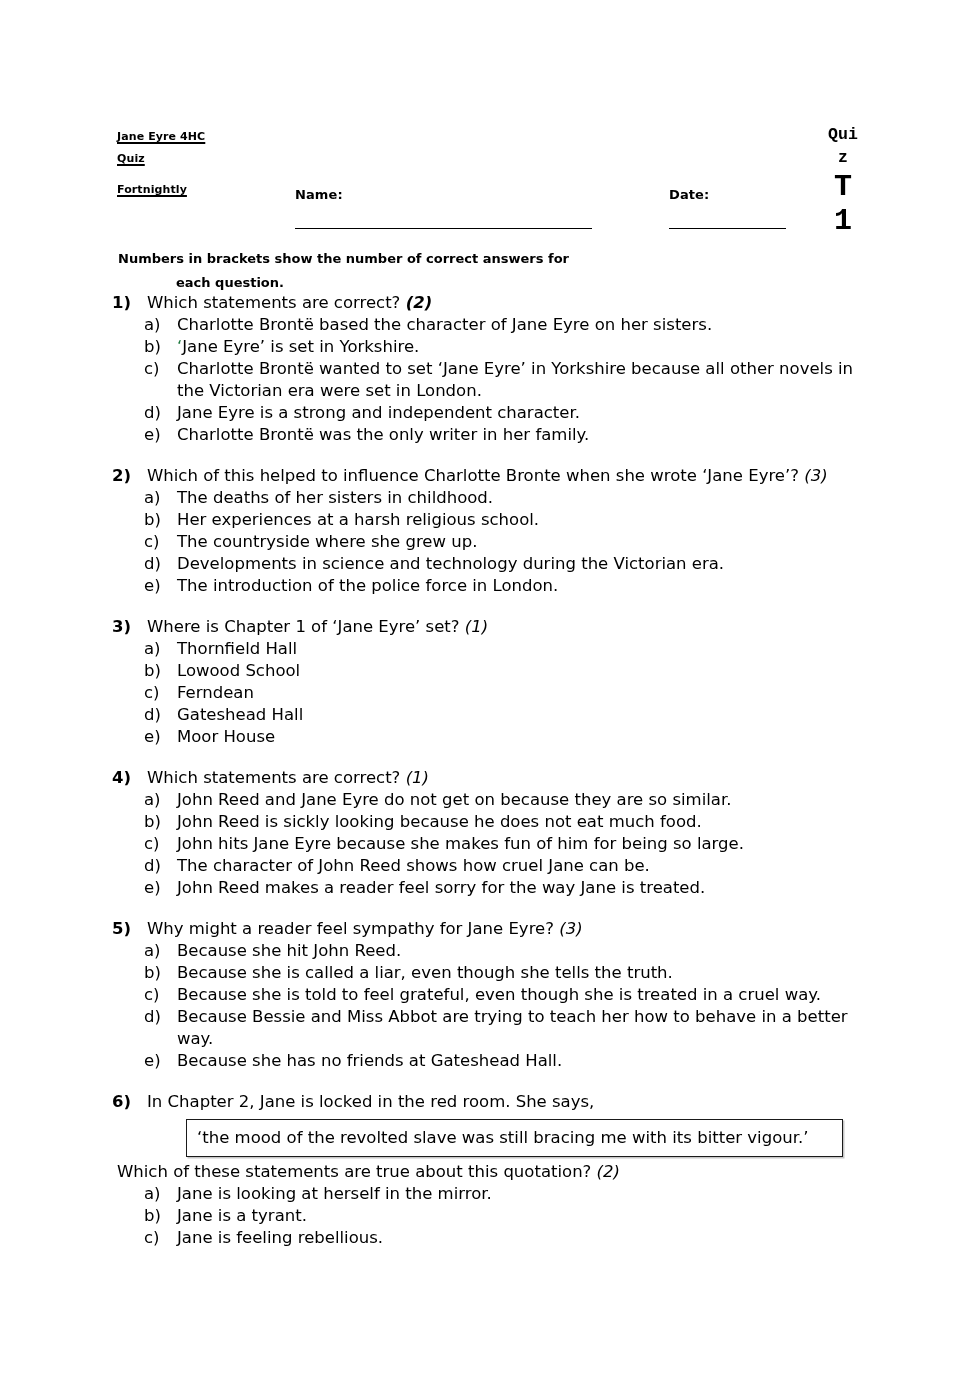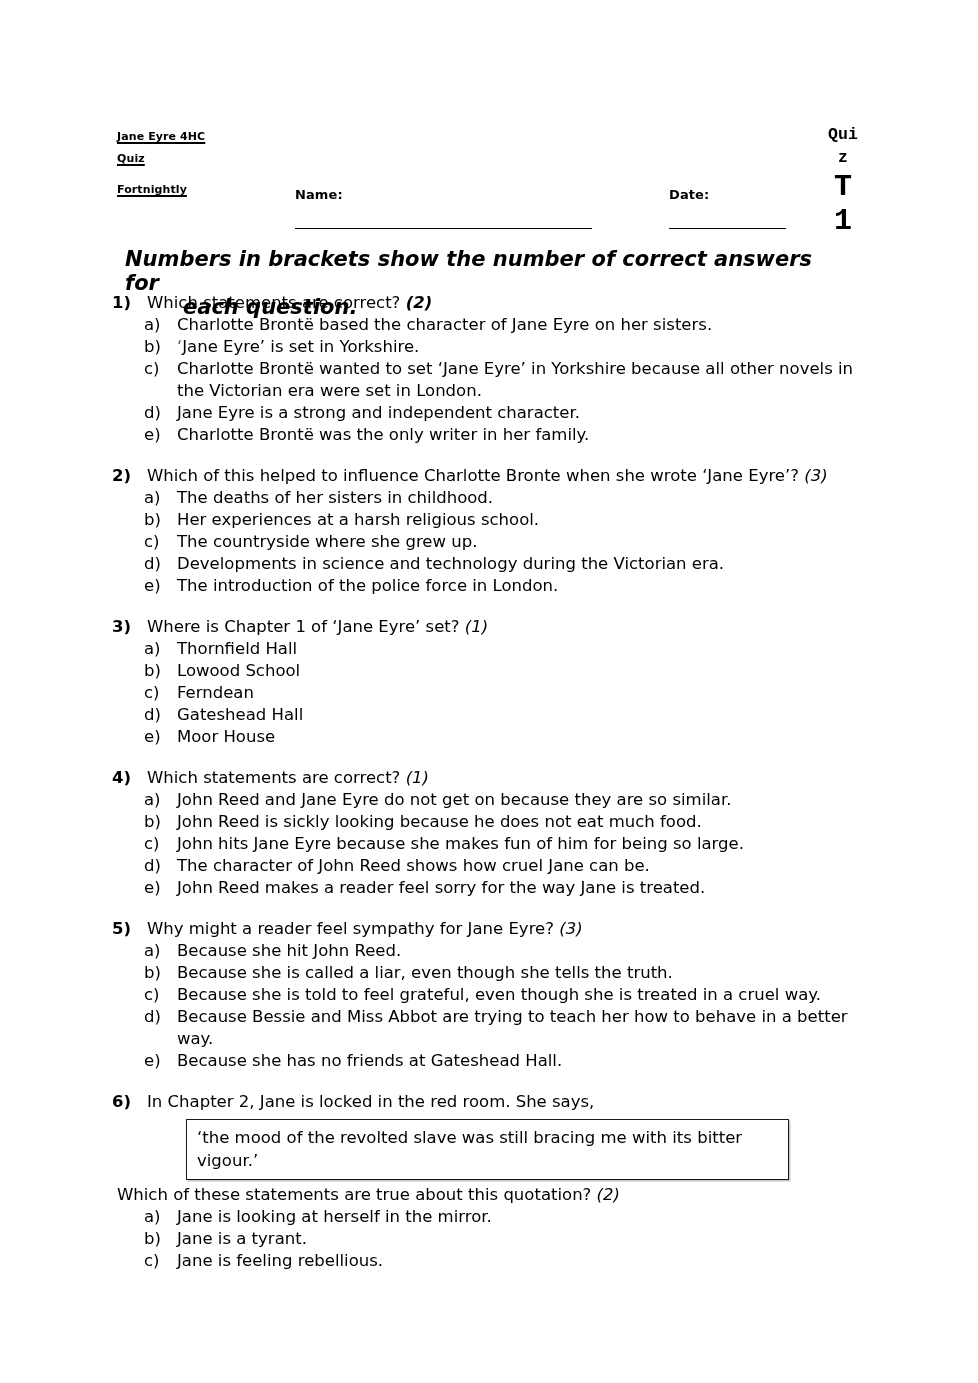--- a/index.html
+++ b/index.html
@@ -114,27 +114,26 @@
   .quiz-tag .big {
     display: block;
     font-size: 30px;
     font-weight: bold;
     line-height: 34px;
   }
 
   
   .instruction {
     position: absolute;
-    left: 125px;
+    left: 118px;
     top: 247px;
     width: 700px;
-    font-size: 21px;
+    font-size: 13px;
     font-weight: bold;
     line-height: 24px;
-    font-style: italic;
   }
   .instruction .ind {
     display: block;
     padding-left: 58px;
   }
 
   
   .questions {
     position: absolute;
     left: 0;
@@ -185,21 +184,21 @@
     font-size: 16.5px;
   }
   .green-quote {
     color: #1f7a40;
   }
 
   
   .quote-box {
     position: relative;
     margin: 6px 12px 4px 186px;
-    width: 603px;
+    width: 657px;
     box-sizing: border-box;
     border: 1.3px solid #1a1a1a;
     box-shadow: 1.5px 1.5px 0 rgba(0,0,0,0.22);
     padding: 6px 10px 7px 10px;
     font-size: 16.5px;
     line-height: 23px;
   }
 
   .subquestion {
     position: relative;

